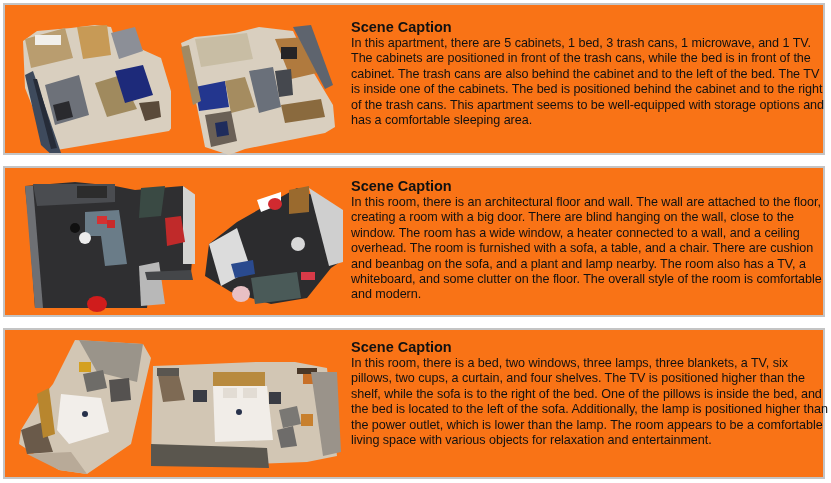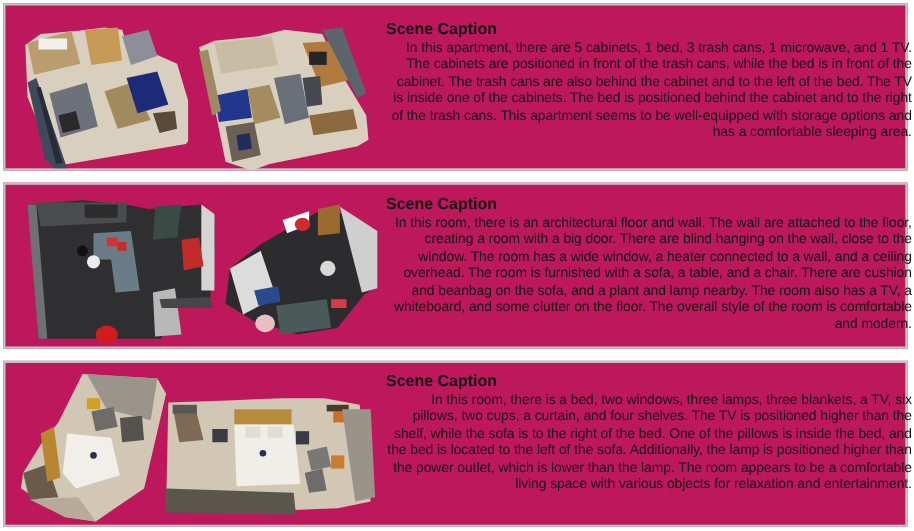--- a/index.html
+++ b/index.html
@@ -1,27 +1,27 @@
 <!DOCTYPE html>
 <html><head>
 <meta charset="utf-8">
 <style>
   html, body { margin: 0; padding: 0; background: #ffffff; }
   body { width: 831px; height: 483px; position: relative; overflow: hidden; font-family: "Liberation Sans", sans-serif; }
   .panel {
     position: absolute; left: 3px; width: 822px;
-    border: 2px solid #c4c4c4; background: #be185d; box-sizing: border-box;
+    border: 2px solid #c4c4c4; background: #f97316; box-sizing: border-box;
   }
   .p1 { top: 3px; height: 152px; }
   .p2 { top: 166px; height: 151px; }
   .p3 { top: 328px; height: 151px; }
   .scene { position: absolute; }
   .caption { position: absolute; left: 346px; width: 478px; color: #111; }
   .caption .title { font-weight: bold; font-size: 14.5px; line-height: 17px; margin: 0; }
-  .caption .body { font-size: 12.6px; line-height: 15.4px; margin: 0; letter-spacing: -0.05px; text-align: right; }
+  .caption .body { font-size: 12.6px; line-height: 15.4px; margin: 0; letter-spacing: -0.05px; }
   .p1 .caption { top: 14px; }
   .p2 .caption { top: 10px; }
   .p3 .caption { top: 9px; }
   svg { display: block; }
 </style>
 </head>
 <body>
 
 <div class="panel p1">
   <div class="scene" style="left:6px;top:8px;width:160px;height:140px;">

